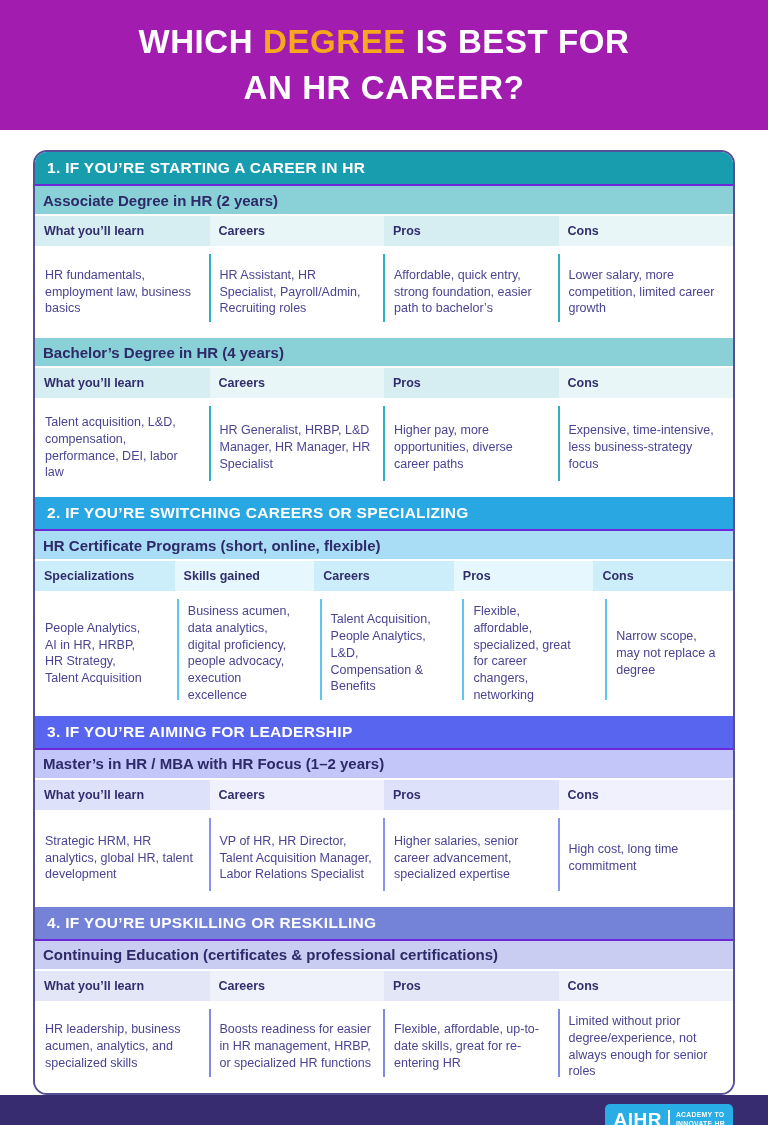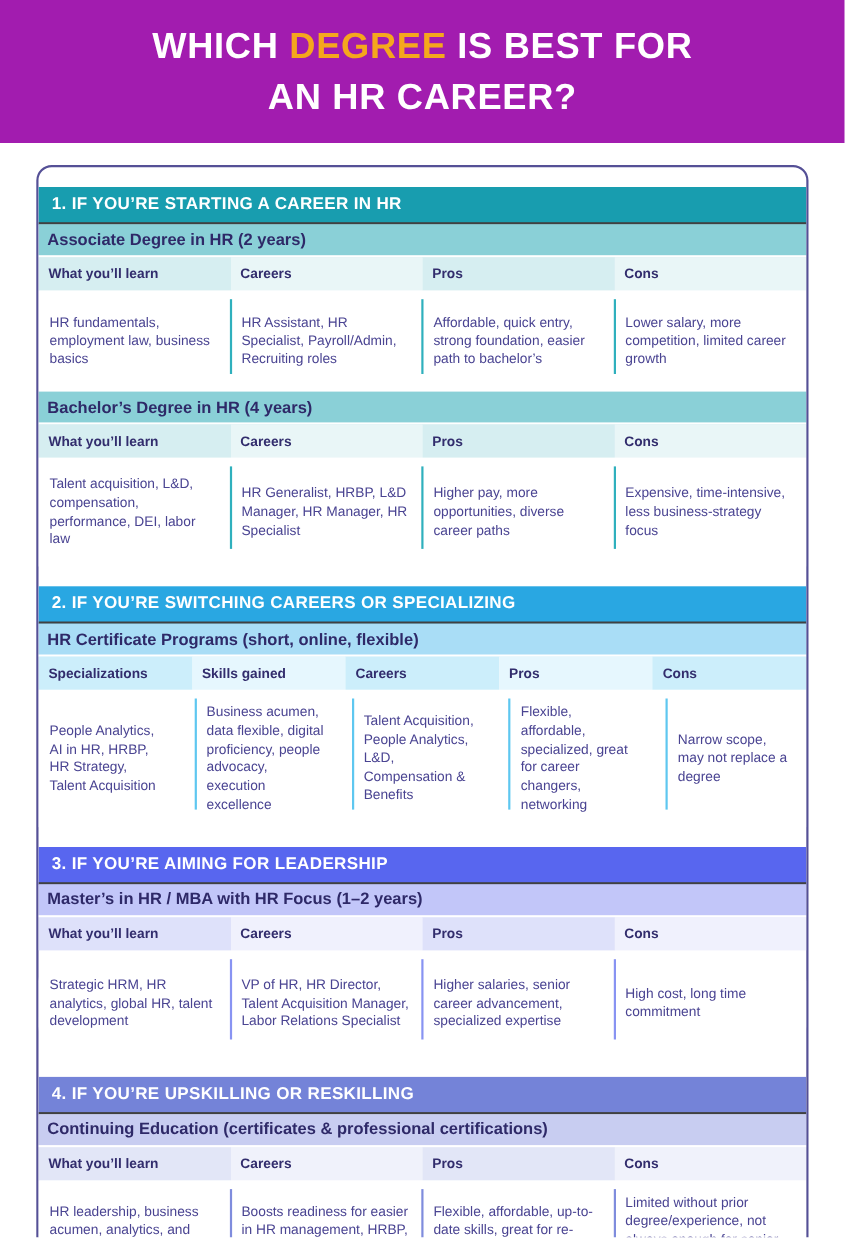--- a/index.html
+++ b/index.html
@@ -25,22 +25,21 @@
     overflow:hidden; background:#ffffff; flex:0 0 auto;
   }
   .sec { --hdr:#189daf; --sub:#8ad0d7; --colA:#d6eef1; --colB:#e9f6f7; --div:#2fb0bd; }
   .sec.t2 { --hdr:#29a7e2; --sub:#a9ddf6; --colA:#cceefb; --colB:#e6f7fe; --div:#5ec7f0; }
   .sec.t3 { --hdr:#5866ef; --sub:#c2c6f9; --colA:#dee1fa; --colB:#f0f1fd; --div:#8893f2; }
   .sec.t4 { --hdr:#7483d8; --sub:#c8cdf1; --colA:#e2e6f7; --colB:#f0f2fb; --div:#7f8cdd; }
   .sec-header {
     height:34px; background:var(--hdr); color:#ffffff;
     display:flex; align-items:center; padding:0 12px;
     font-size:15.5px; font-weight:700; letter-spacing:0.3px;
-    border-bottom:2px solid #404040;
-    margin-top:18px;
+    border-bottom:2px solid #6d28d9;
   }
   .sub-title {
     height:30px; background:var(--sub); color:#2e2968;
     display:flex; align-items:center; padding:0 8px;
     font-size:15px; font-weight:700; border-bottom:2px solid #ffffff;
   }
   .col-row { display:grid; grid-template-columns:repeat(4,1fr); height:30px; }
   .col-row.cols5 { grid-template-columns:repeat(5,1fr); }
   .col-h {
     display:flex; align-items:center; padding:0 9px;
@@ -128,21 +127,21 @@
         <div class="sub-title">HR Certificate Programs (short, online, flexible)</div>
         <div class="col-row cols5">
           <div class="col-h">Specializations</div>
           <div class="col-h">Skills gained</div>
           <div class="col-h">Careers</div>
           <div class="col-h">Pros</div>
           <div class="col-h">Cons</div>
         </div>
         <div class="body-row cols5 h95">
           <div class="cell">People Analytics, AI in HR, HRBP, HR Strategy, Talent Acquisition</div>
-          <div class="cell">Business acumen, data flexible, digital proficiency, people advocacy, execution excellence</div>
+          <div class="cell">Business acumen, data analytics, digital proficiency, people advocacy, execution excellence</div>
           <div class="cell">Talent Acquisition, People Analytics, L&amp;D, Compensation &amp; Benefits</div>
           <div class="cell">Flexible, affordable, specialized, great for career changers, networking</div>
           <div class="cell">Narrow scope, may not replace a degree</div>
         </div>
       </div>
     </section>
 
     <section class="sec t3">
       <div class="sec-header">3. IF YOU’RE AIMING FOR LEADERSHIP</div>
       <div>

